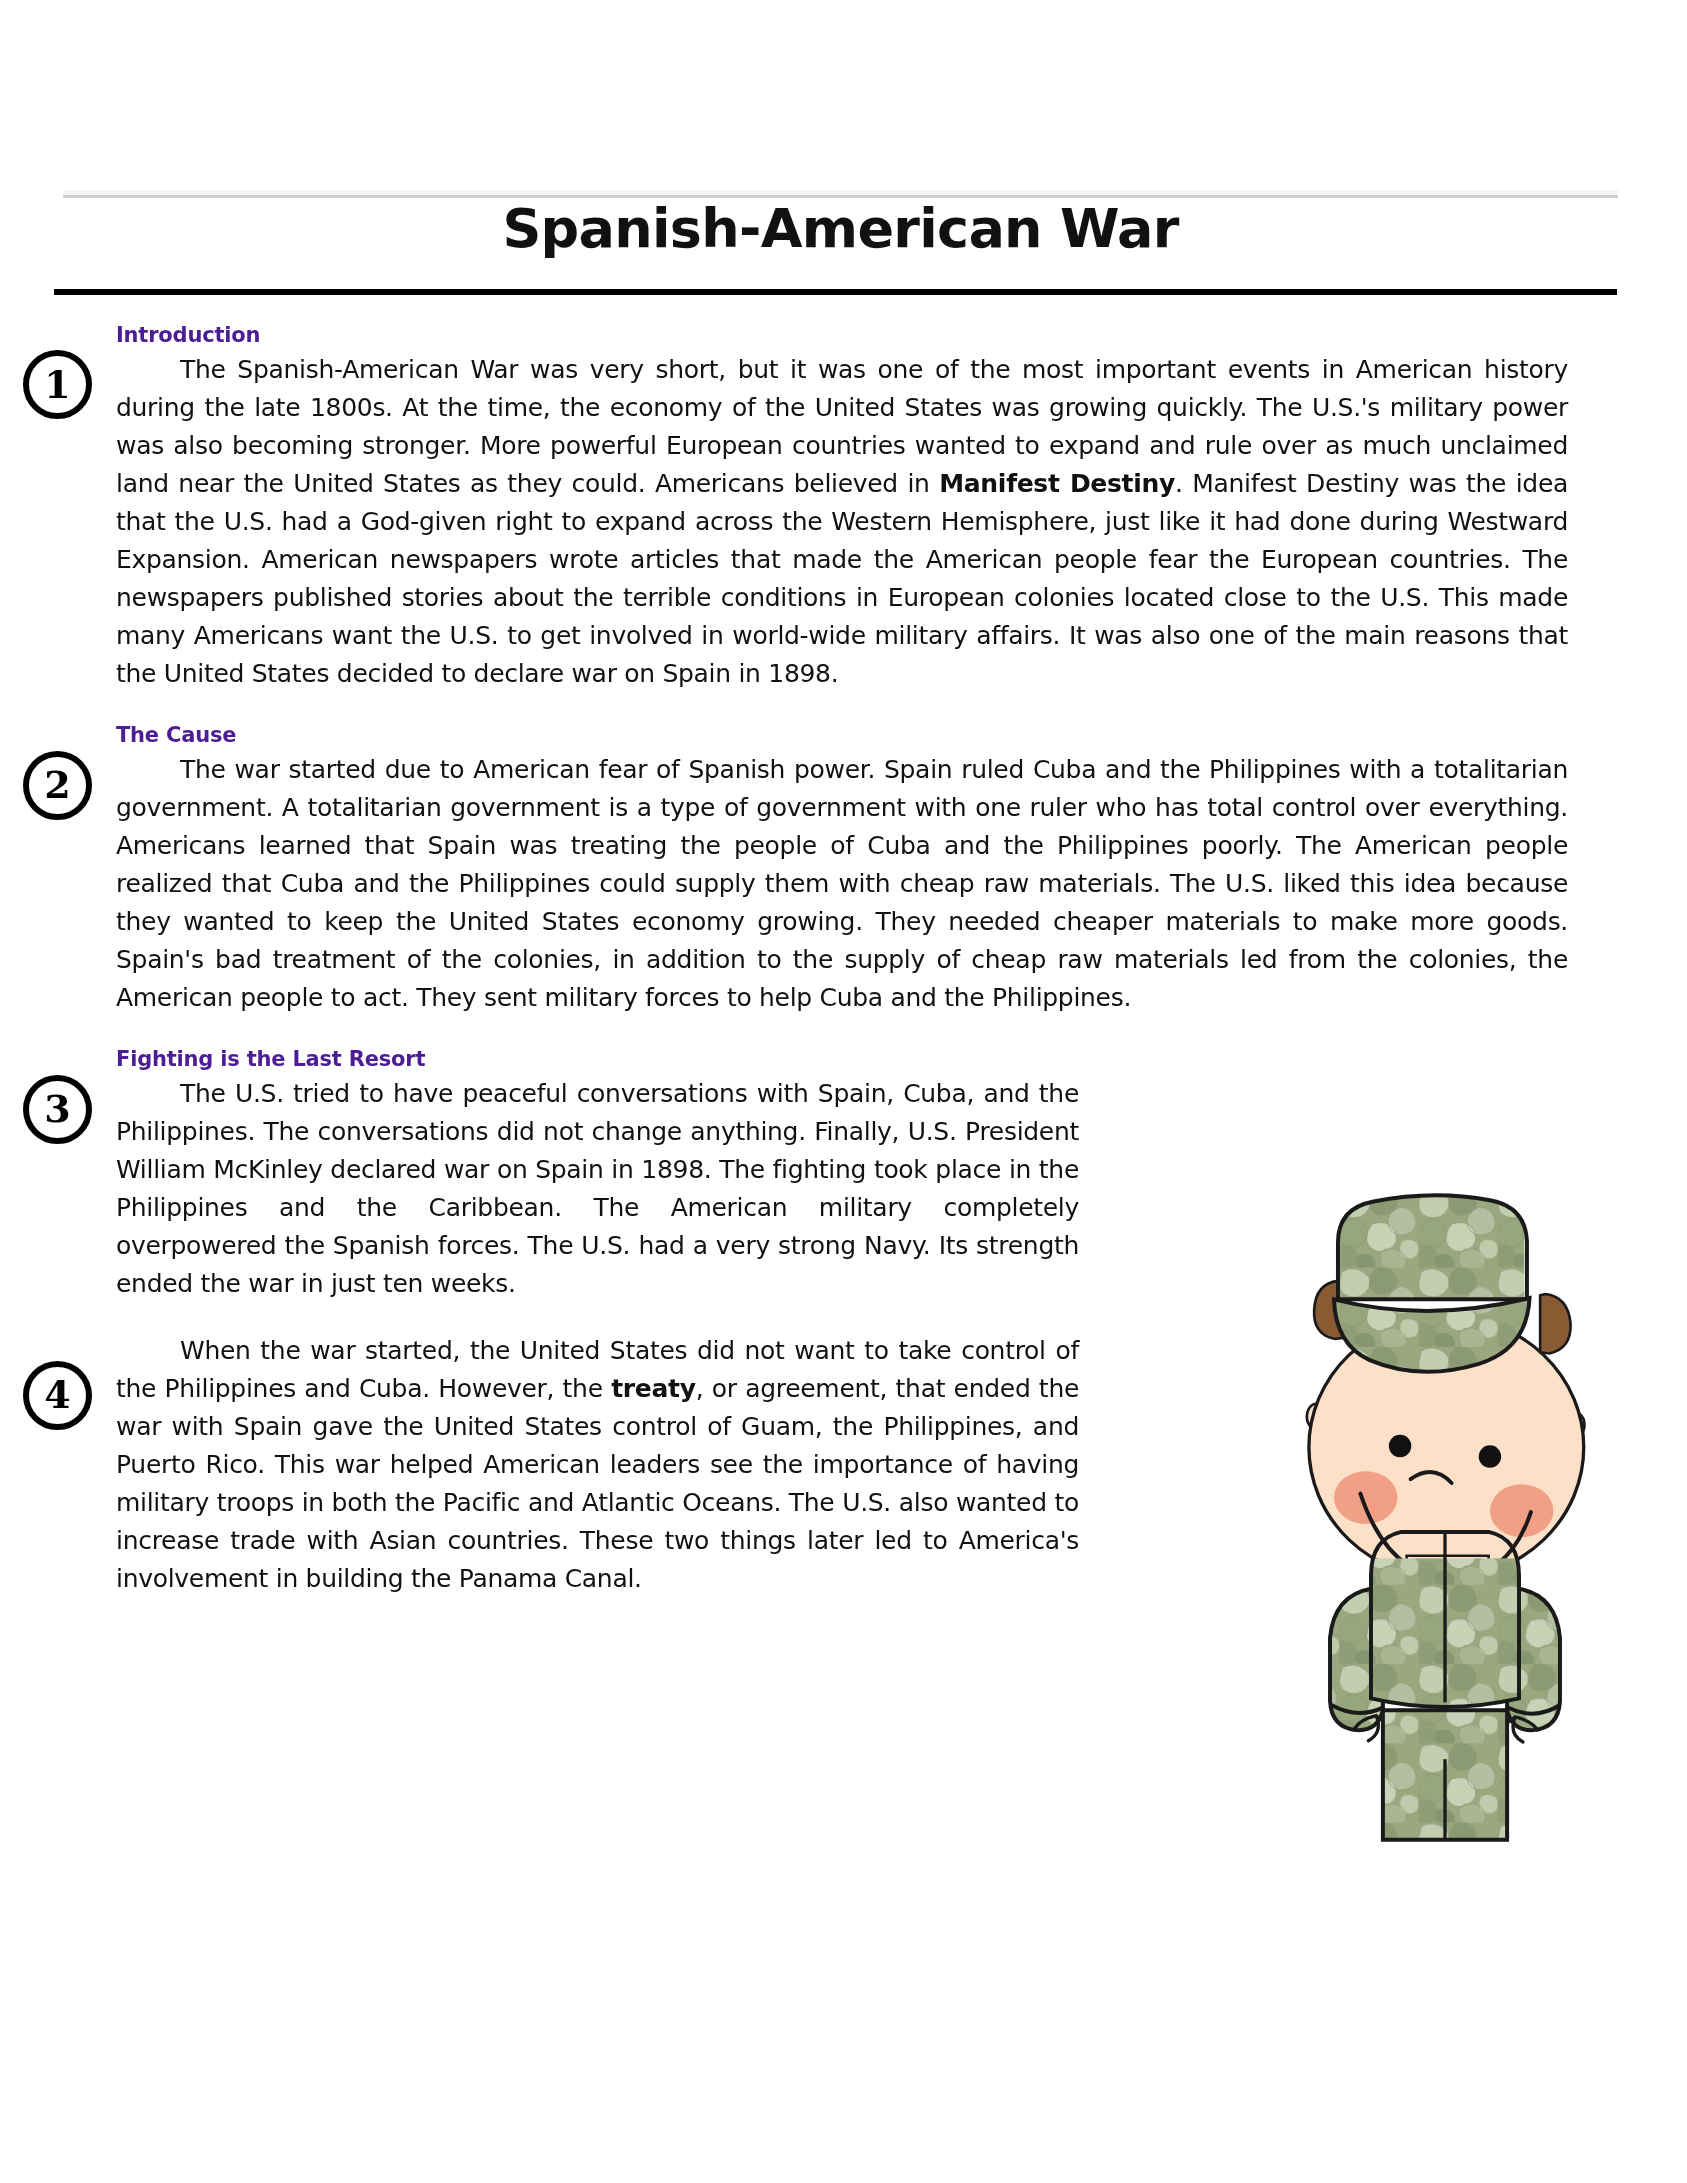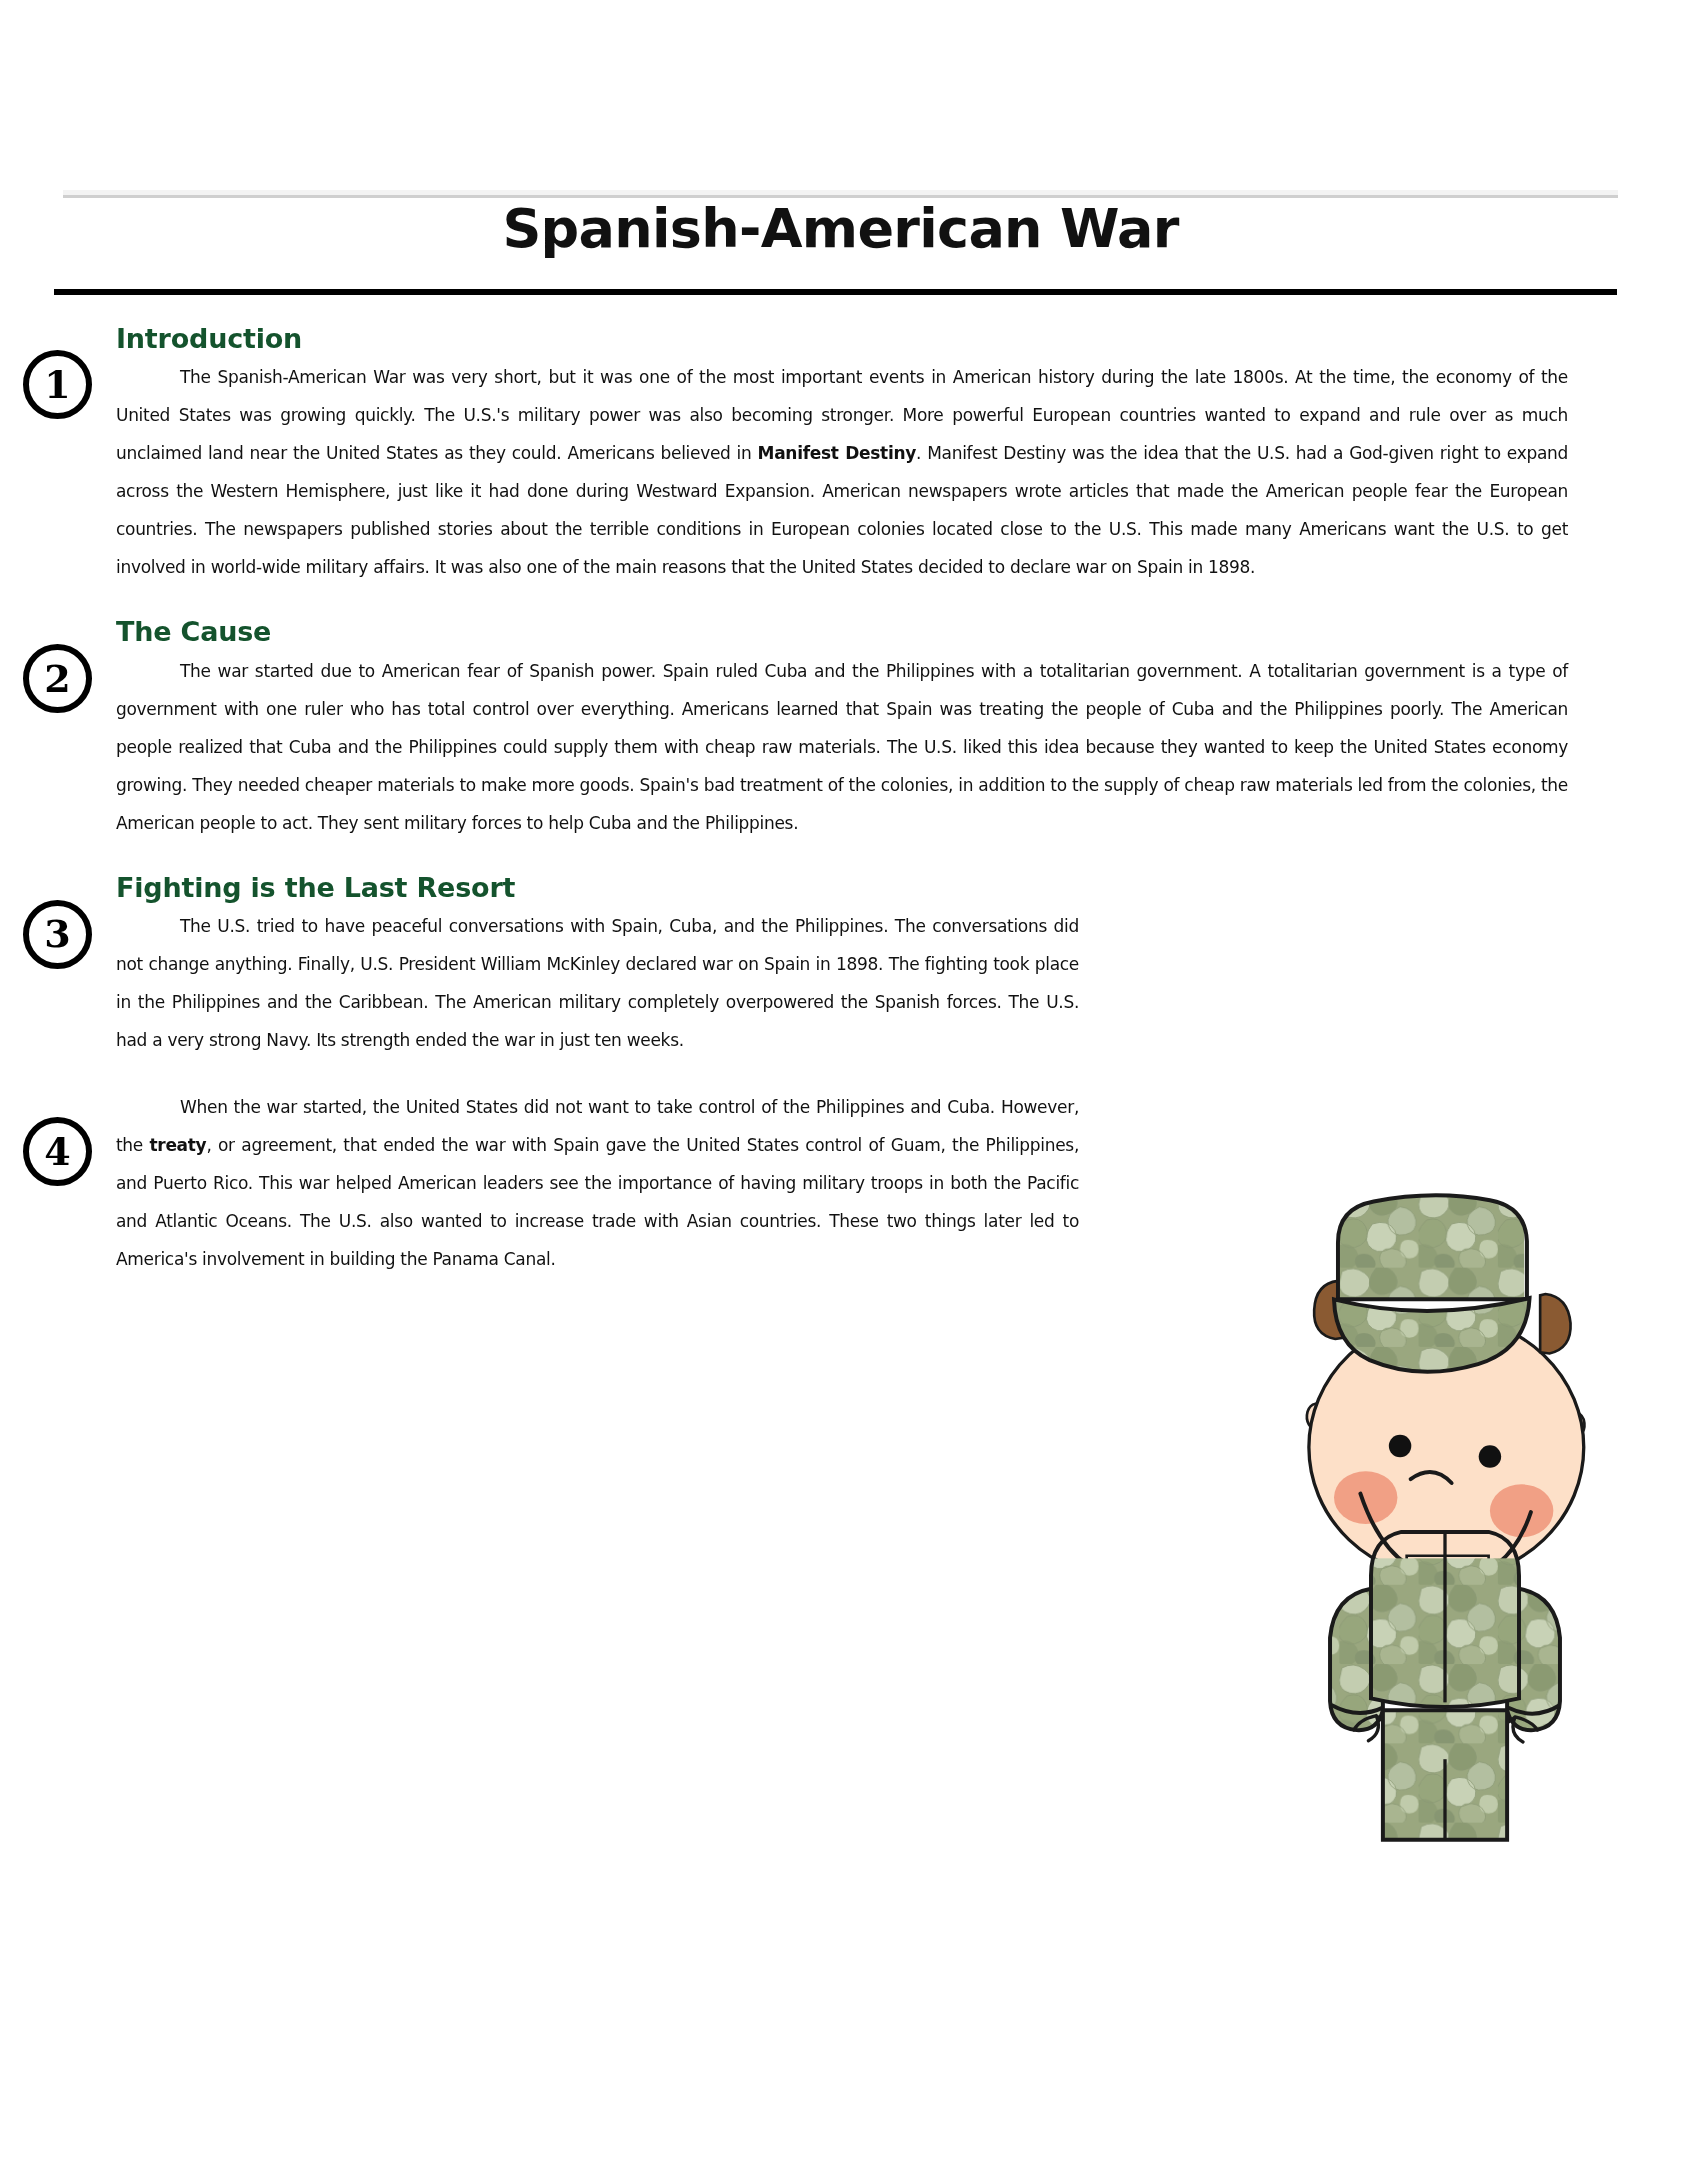--- a/index.html
+++ b/index.html
@@ -77,30 +77,30 @@
   }
 
   .section {
     position: relative;
     margin-bottom: 29px;
   }
 
   .section-heading {
     font-family: "DejaVu Sans", sans-serif;
     font-weight: bold;
-    font-size: 27px;
+    font-size: 21px;
     line-height: 1.25;
-    color: #14532d;
+    color: #4c1d95;
     margin-bottom: 2.6px;
     letter-spacing: -0.2px;
   }
 
   .section-body {
     font-family: "DejaVu Sans", sans-serif;
-    font-size: 17px;
+    font-size: 25px;
     line-height: 38px;
     color: #111111;
     text-align: justify;
     text-justify: inter-word;
     letter-spacing: -0.3px;
     text-indent: 64px;
   }
   .section-body b { font-weight: bold; }
 
   

